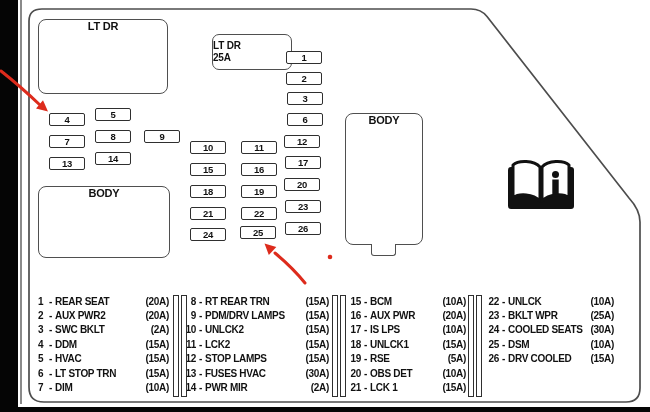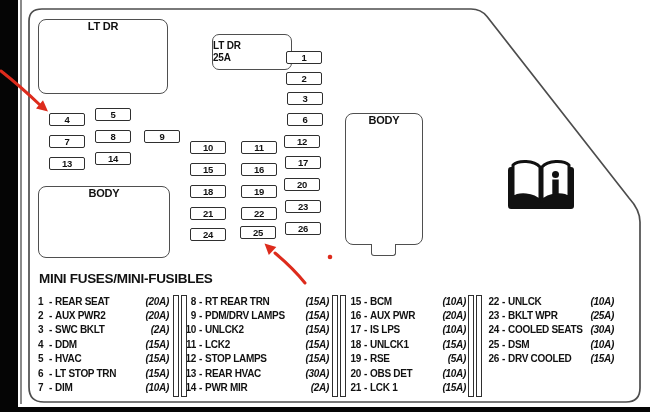--- a/index.html
+++ b/index.html
@@ -30,21 +30,21 @@
   .legend-title{
     position:absolute;left:39px;top:271px;font-weight:bold;font-size:13.5px;letter-spacing:-0.3px;
     white-space:nowrap;
   }
   .legend-col{position:absolute;top:294px;}
   .legend-row{display:flex;align-items:center;height:14.4px;font-weight:bold;font-size:10px;
     letter-spacing:-0.3px;white-space:nowrap;}
   .lnum{width:14px;text-align:right;flex:0 0 auto;}
   .col-first .lnum{width:8px;text-align:left;}
   .ldash{margin:0 3px;flex:0 0 auto;}
-  .lamp{margin-left:auto;flex:0 0 auto;font-style:italic;}
+  .lamp{margin-left:auto;flex:0 0 auto;}
   .sep-bar{
     position:absolute;top:295px;width:6px;height:102px;background:#fff;
     border:1.6px solid #2f2f2f;box-sizing:border-box;
   }
 </style>
 </head>
 <body>
 
 <div class="stage">
 
@@ -116,21 +116,20 @@
       <path d="M 1 71 Q 20 86 40 105" fill="none" stroke="#dd2b1c" stroke-width="3" stroke-linecap="round"></path>
       <polygon points="48,111.5 36,108.6 43,100.2" fill="#dd2b1c"></polygon>
     </g>
     <g>
       <path d="M 305 283 Q 293 268 275 253" fill="none" stroke="#dd2b1c" stroke-width="3" stroke-linecap="round"></path>
       <polygon points="264.5,243.5 276.3,247 268.8,255" fill="#dd2b1c"></polygon>
     </g>
     <circle cx="330" cy="257" r="2.3" fill="#dd2b1c"></circle>
   </svg>
 
-  <div class="legend-title">MINI FUSES/MINI-FUSIBLES</div>
 
   <div class="legend-col col-first" style="left:38px;width:131px;">
       <div class="legend-row">
         <span class="lnum">1</span>
         <span class="ldash">-</span>
         <span class="lname">REAR SEAT</span>
         <span class="lamp">(20A)</span>
       </div>
       <div class="legend-row">
         <span class="lnum">2</span>
@@ -196,21 +195,21 @@
       </div>
       <div class="legend-row">
         <span class="lnum">12</span>
         <span class="ldash">-</span>
         <span class="lname">STOP LAMPS</span>
         <span class="lamp">(15A)</span>
       </div>
       <div class="legend-row">
         <span class="lnum">13</span>
         <span class="ldash">-</span>
-        <span class="lname">REAR HVAC</span>
+        <span class="lname">FUSES HVAC</span>
         <span class="lamp">(30A)</span>
       </div>
       <div class="legend-row">
         <span class="lnum">14</span>
         <span class="ldash">-</span>
         <span class="lname">PWR MIR</span>
         <span class="lamp">(2A)</span>
       </div>
     </div>
   <div class="legend-col" style="left:347px;width:119px;">

